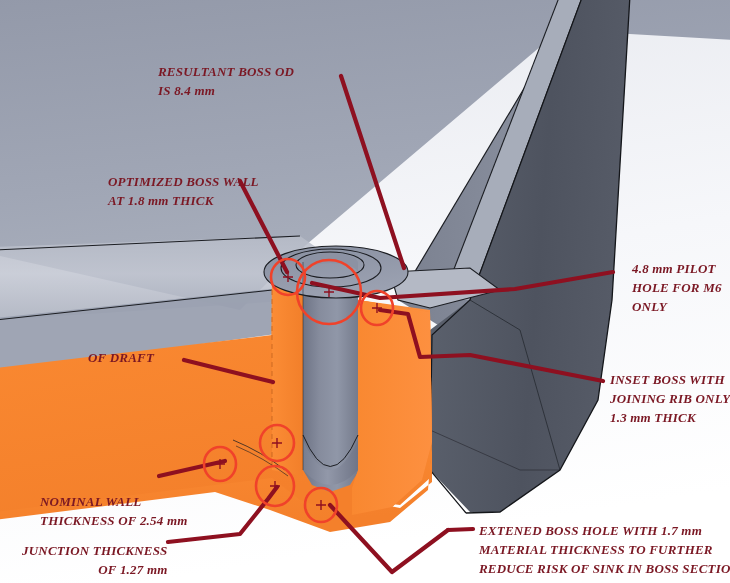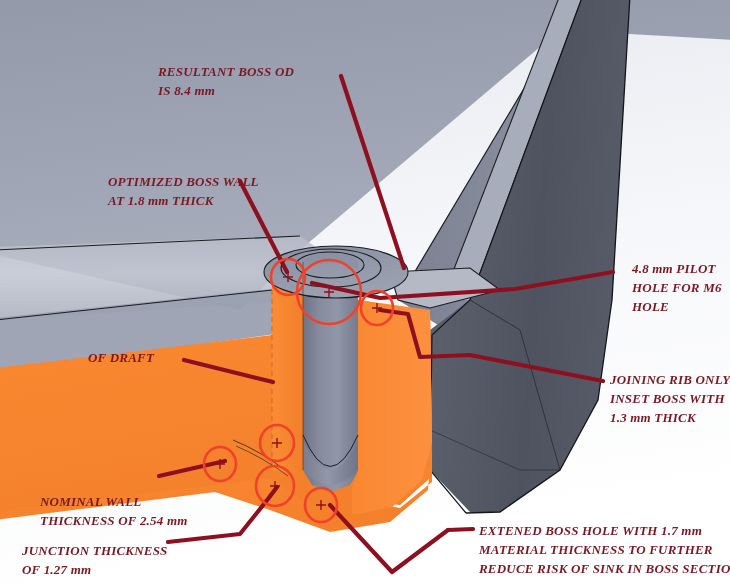--- a/index.html
+++ b/index.html
@@ -216,21 +216,21 @@
         <g>
           <ellipse cx="321" cy="505" rx="16" ry="17" fill="none" stroke="#f0422a" stroke-width="2.6"></ellipse>
           <path d="M 316,505 L 326,505 M 321,500 L 321,510" stroke="#8e1020" stroke-width="1.4" fill="none"></path>
         </g>
       </g>
   </svg>
 
   <div id="labels">
       <div class="ann-label" style="left: 158px; top: 62px;"><div>RESULTANT BOSS OD</div><div>IS 8.4 mm</div></div>
       <div class="ann-label" style="left: 92px; top: 172px; margin-left: 16px;"><div>OPTIMIZED BOSS WALL</div><div>AT 1.8 mm THICK</div></div>
-      <div class="ann-label" style="left: 632px; top: 259px;"><div>4.8 mm PILOT</div><div>HOLE FOR M6</div><div>HOLE</div></div>
-      <div class="ann-label" style="left: 610px; top: 370px;"><div>JOINING RIB ONLY</div><div>INSET BOSS WITH</div><div>1.3 mm THICK</div></div>
+      <div class="ann-label" style="left: 632px; top: 259px;"><div>4.8 mm PILOT</div><div>HOLE FOR M6</div><div>ONLY</div></div>
+      <div class="ann-label" style="left: 610px; top: 370px;"><div>INSET BOSS WITH</div><div>JOINING RIB ONLY</div><div>1.3 mm THICK</div></div>
       <div class="ann-label" style="left: 88px; top: 348px;"><div>OF DRAFT</div></div>
       <div class="ann-label" style="left: 40px; top: 492px;"><div>NOMINAL WALL</div><div>THICKNESS OF 2.54 mm</div></div>
-      <div class="ann-label" style="left: 22px; top: 541px;"><div>JUNCTION THICKNESS</div><div>OF 1.27 mm</div></div>
+      <div class="ann-label" style="left: 22px; top: 541px; text-align: right;"><div>JUNCTION THICKNESS</div><div>OF 1.27 mm</div></div>
       <div class="ann-label" style="left: 479px; top: 521px;"><div>EXTENED BOSS HOLE WITH 1.7 mm</div><div>MATERIAL THICKNESS TO FURTHER</div><div>REDUCE RISK OF SINK IN BOSS SECTION</div></div>
     </div>
 
 </div>
 
 </body></html>

